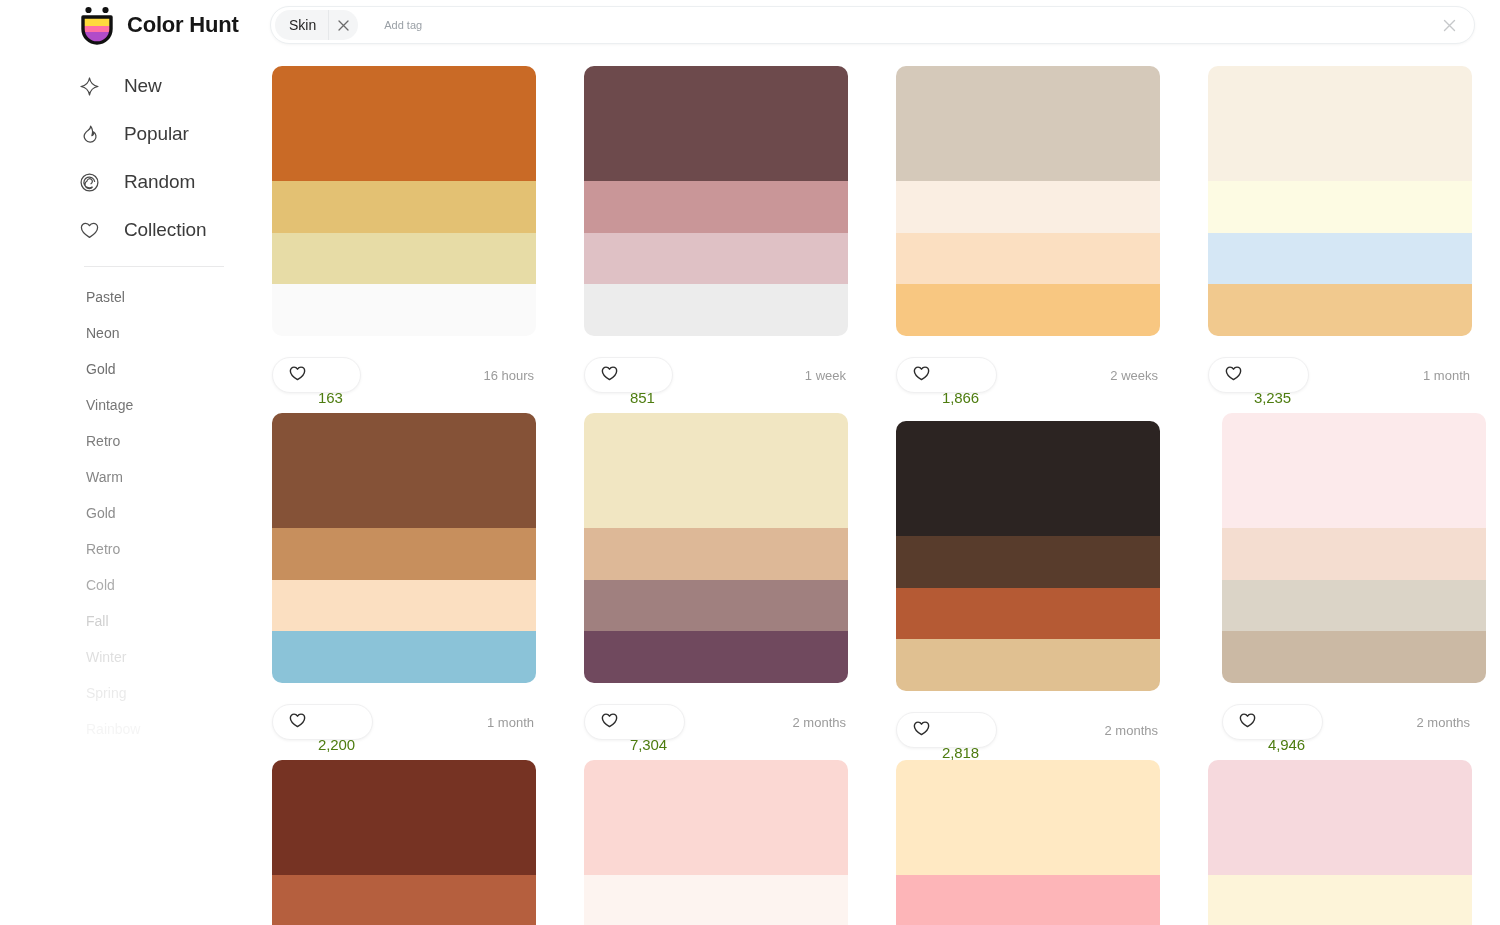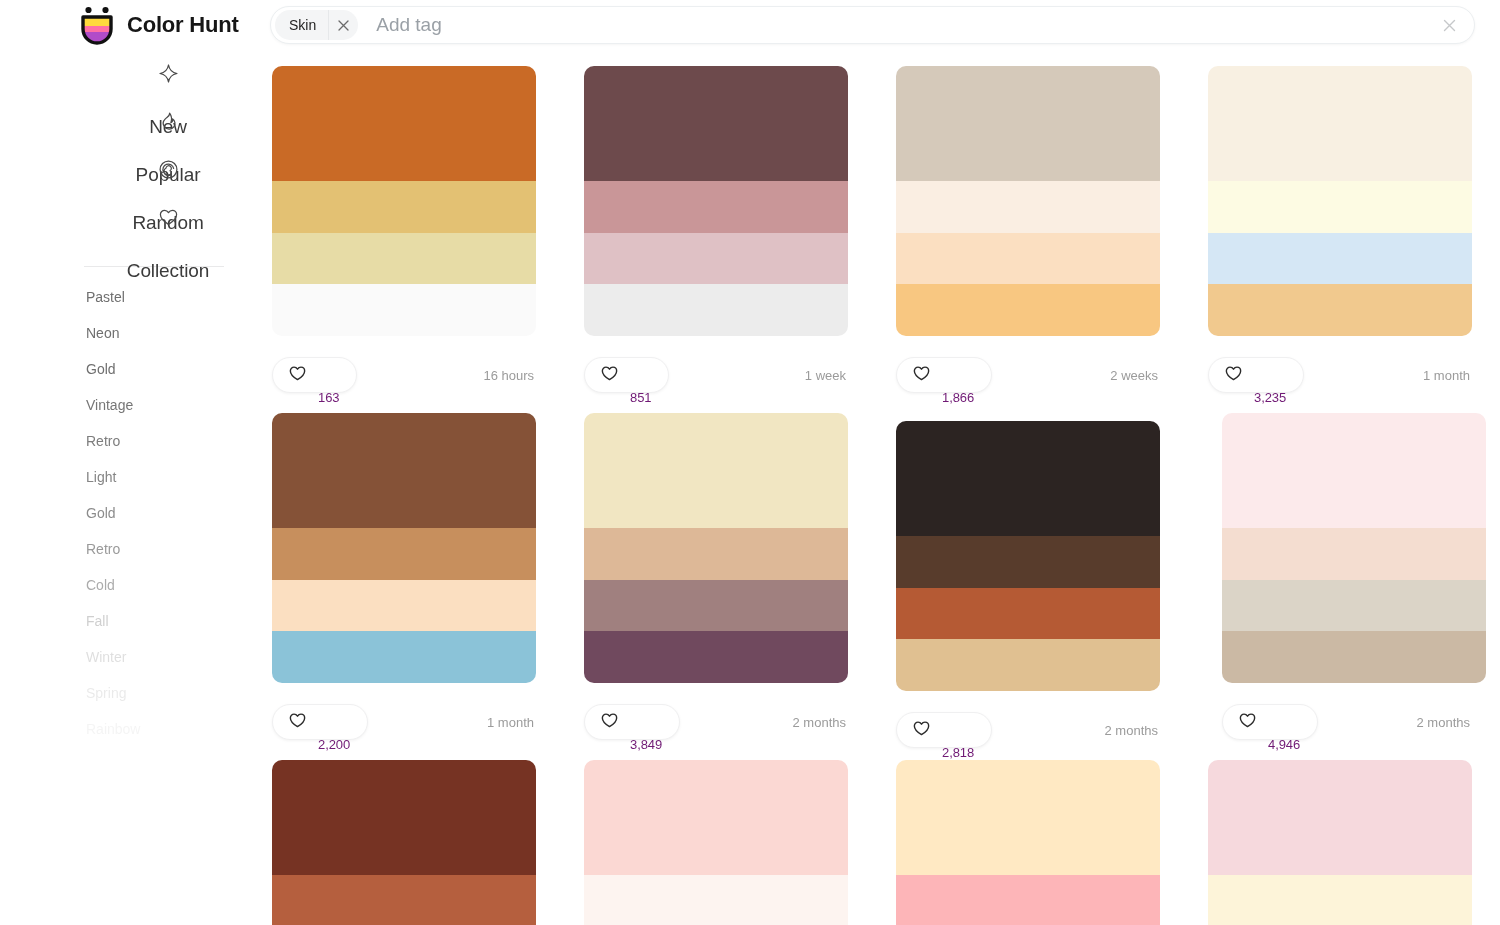--- a/index.html
+++ b/index.html
@@ -82,23 +82,23 @@
     display: flex; align-items: center; justify-content: center;
     border-left: 1px solid #e6e8ea;
     cursor: pointer;
   }
   .tag-chip-x svg { display:block; }
   .add-tag-input {
     border: 0;
     outline: none;
     background: transparent;
     font-family: "Liberation Sans", sans-serif;
-    font-size: 19px;
+    font-size: 11px;
     color: #0f172a;
-    margin-left: 18px;
+    margin-left: 26px;
     flex: 1 1 auto;
     height: 30px;
   }
   .add-tag-input::placeholder { color: #9aa0a6; }
   .search-clear {
     width: 26px; height: 26px;
     display:flex; align-items:center; justify-content:center;
     flex: none; cursor: pointer;
     margin-right: 6px;
   }
@@ -106,24 +106,23 @@
   
   .sidebar {
     position: absolute;
     top: 62px;
     left: 78px;
     width: 180px;
   }
   .nav-item {
     display: flex;
     align-items: center;
-    gap: 32px;
+    gap: 24px;
     height: 48px;
     cursor: pointer;
-    flex-direction: column;
   }
   .nav-icon {
     width: 22px; height: 22px;
     display: flex; align-items: center; justify-content: center;
     flex: none;
   }
   .nav-label {
     font-size: 19px;
     color: #3b3b3b;
     letter-spacing: -0.1px;
@@ -184,22 +183,22 @@
     gap: 11px;
     height: 36px;
     padding: 0 17px 0 15px;
     background: #fff;
     border: 1px solid #f0f0f1;
     border-radius: 18px;
     box-shadow: 0 1px 3px rgba(0,0,0,.05);
     cursor: pointer;
   }
   .like-count {
-    font-size: 13px;
-    color: #701a75;
+    font-size: 15px;
+    color: #4d7c0f;
     letter-spacing: -0.1px;
     margin-top: 44px;
   }
   .time-label {
     font-size: 13px;
     color: #9b9b9b;
     padding-right: 2px;
   }
 </style>
 </head>
@@ -286,21 +285,21 @@
     </div>
 
     <div class="nav-divider"></div>
 
     <div class="tag-list">
       <div class="tag-item" style="opacity:1">Pastel</div>
       <div class="tag-item" style="opacity:1">Neon</div>
       <div class="tag-item" style="opacity:1">Gold</div>
       <div class="tag-item" style="opacity:.95">Vintage</div>
       <div class="tag-item" style="opacity:.9">Retro</div>
-      <div class="tag-item" style="opacity:.85">Light</div>
+      <div class="tag-item" style="opacity:.85">Warm</div>
       <div class="tag-item" style="opacity:.8">Gold</div>
       <div class="tag-item" style="opacity:.7">Retro</div>
       <div class="tag-item" style="opacity:.58">Cold</div>
       <div class="tag-item" style="opacity:.33">Fall</div>
       <div class="tag-item" style="opacity:.22">Winter</div>
       <div class="tag-item" style="opacity:.14">Spring</div>
       <div class="tag-item" style="opacity:.07">Rainbow</div>
     </div>
   </div>
 
@@ -395,21 +394,21 @@
           <div class="stripe" style="background: rgb(241, 230, 194);"></div>
           <div class="stripe" style="background: rgb(221, 184, 151);"></div>
           <div class="stripe" style="background: rgb(160, 128, 127);"></div>
           <div class="stripe" style="background: rgb(112, 73, 94);"></div>
         </div>
         <div class="card-footer">
           <div class="like-btn">
             <span><svg width="19" height="19" viewBox="0 0 21 21">
                 <path d="M10.5 17.2 C10.5 17.2 2.6 12.5 2.6 7.6 C2.6 5.1 4.5 3.4 6.7 3.4 C8.3 3.4 9.7 4.4 10.5 5.7 C11.3 4.4 12.7 3.4 14.3 3.4 C16.5 3.4 18.4 5.1 18.4 7.6 C18.4 12.5 10.5 17.2 10.5 17.2 Z" fill="none" stroke="#2b2b2b" stroke-width="1.55" stroke-linejoin="round"></path>
               </svg></span>
-            <span class="like-count">3,849</span>
+            <span class="like-count">7,304</span>
           </div>
           <span class="time-label">2 months</span>
         </div>
       </div>
       <div class="card" style="left: 624px; top: 355px;">
         <div class="palette">
           <div class="stripe" style="background: rgb(44, 36, 34);"></div>
           <div class="stripe" style="background: rgb(88, 60, 44);"></div>
           <div class="stripe" style="background: rgb(181, 90, 52);"></div>
           <div class="stripe" style="background: rgb(224, 192, 145);"></div>

